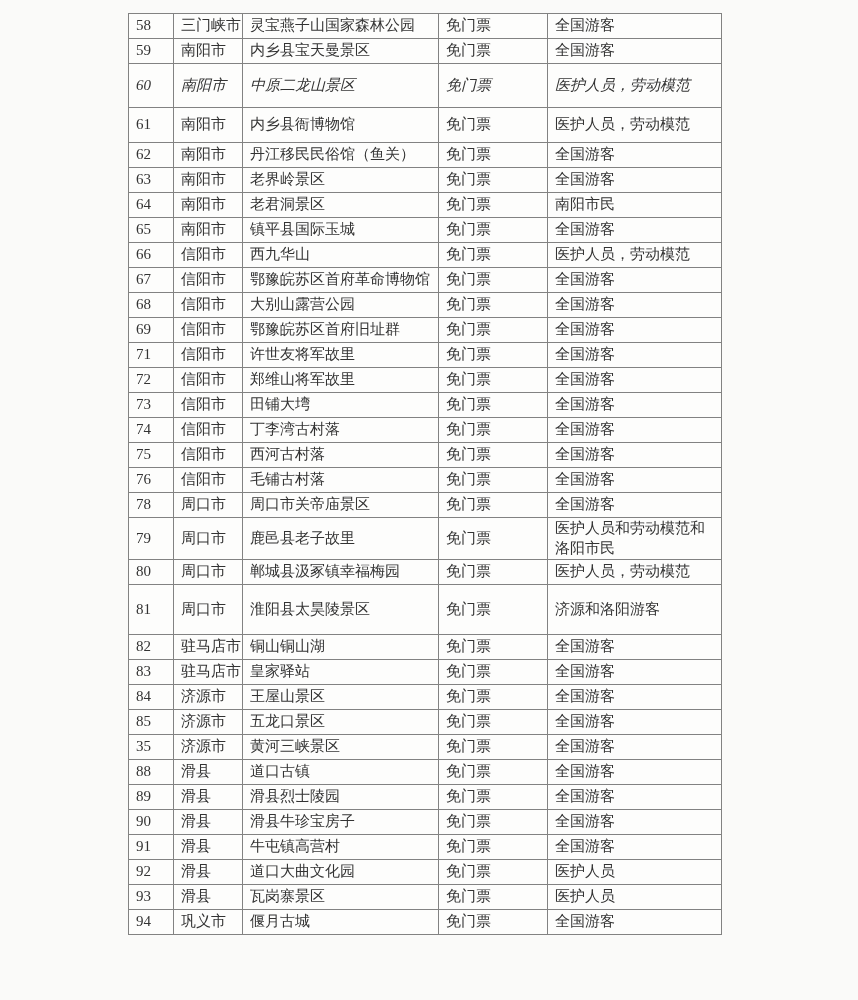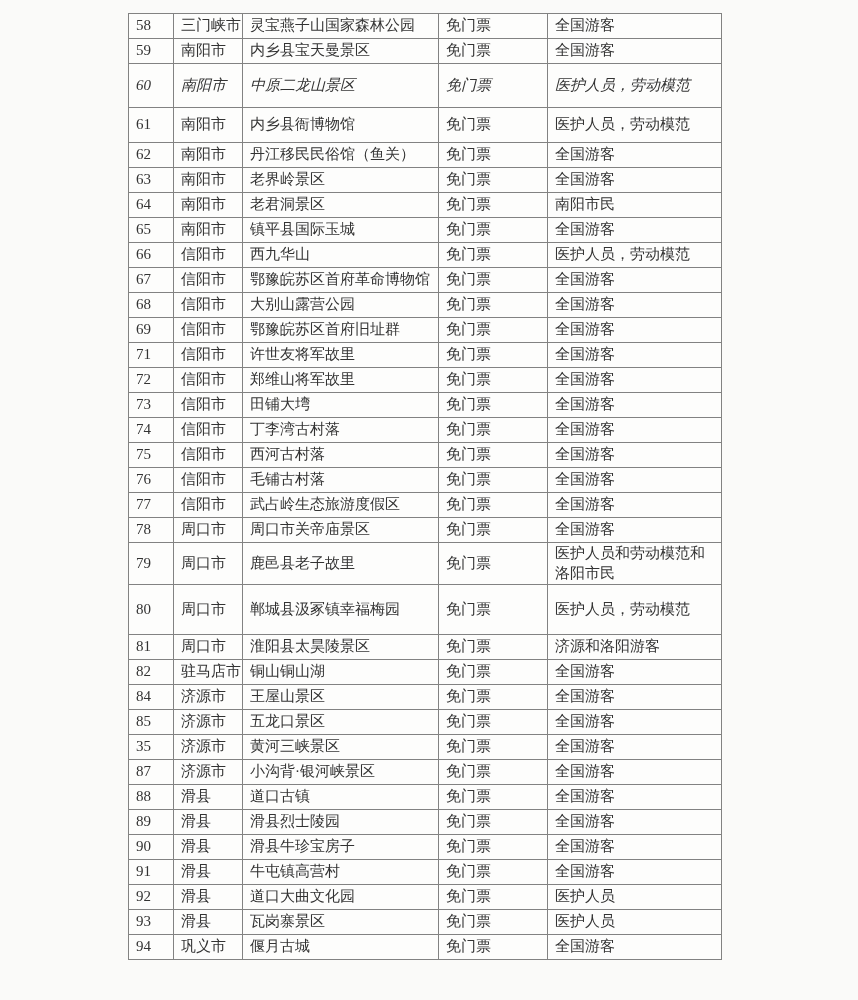--- a/index.html
+++ b/index.html
@@ -179,27 +179,20 @@
     <td class="c-aud">全国游客</td>
   </tr>
         <tr class="row">
     <td class="c-no">76</td>
     <td class="c-city">信阳市</td>
     <td class="c-name">毛铺古村落</td>
     <td class="c-policy">免门票</td>
     <td class="c-aud">全国游客</td>
   </tr>
         <tr class="row">
-    <td class="c-no">77</td>
-    <td class="c-city">信阳市</td>
-    <td class="c-name">武占岭生态旅游度假区</td>
-    <td class="c-policy">免门票</td>
-    <td class="c-aud">全国游客</td>
-  </tr>
-        <tr class="row">
     <td class="c-no">78</td>
     <td class="c-city">周口市</td>
     <td class="c-name">周口市关帝庙景区</td>
     <td class="c-policy">免门票</td>
     <td class="c-aud">全国游客</td>
   </tr>
         <tr class="row">
     <td class="c-no">79</td>
     <td class="c-city">周口市</td>
     <td class="c-name">鹿邑县老子故里</td>
@@ -221,44 +214,44 @@
     <td class="c-aud">济源和洛阳游客</td>
   </tr>
         <tr class="row">
     <td class="c-no">82</td>
     <td class="c-city">驻马店市</td>
     <td class="c-name">铜山铜山湖</td>
     <td class="c-policy">免门票</td>
     <td class="c-aud">全国游客</td>
   </tr>
         <tr class="row">
+    <td class="c-no">83</td>
+    <td class="c-city">驻马店市</td>
+    <td class="c-name">皇家驿站</td>
+    <td class="c-policy">免门票</td>
+    <td class="c-aud">全国游客</td>
+  </tr>
+        <tr class="row">
     <td class="c-no">84</td>
     <td class="c-city">济源市</td>
     <td class="c-name">王屋山景区</td>
     <td class="c-policy">免门票</td>
     <td class="c-aud">全国游客</td>
   </tr>
         <tr class="row">
     <td class="c-no">85</td>
     <td class="c-city">济源市</td>
     <td class="c-name">五龙口景区</td>
     <td class="c-policy">免门票</td>
     <td class="c-aud">全国游客</td>
   </tr>
         <tr class="row">
     <td class="c-no">35</td>
     <td class="c-city">济源市</td>
     <td class="c-name">黄河三峡景区</td>
-    <td class="c-policy">免门票</td>
-    <td class="c-aud">全国游客</td>
-  </tr>
-        <tr class="row">
-    <td class="c-no">87</td>
-    <td class="c-city">济源市</td>
-    <td class="c-name">小沟背·银河峡景区</td>
     <td class="c-policy">免门票</td>
     <td class="c-aud">全国游客</td>
   </tr>
         <tr class="row">
     <td class="c-no">88</td>
     <td class="c-city">滑县</td>
     <td class="c-name">道口古镇</td>
     <td class="c-policy">免门票</td>
     <td class="c-aud">全国游客</td>
   </tr>

